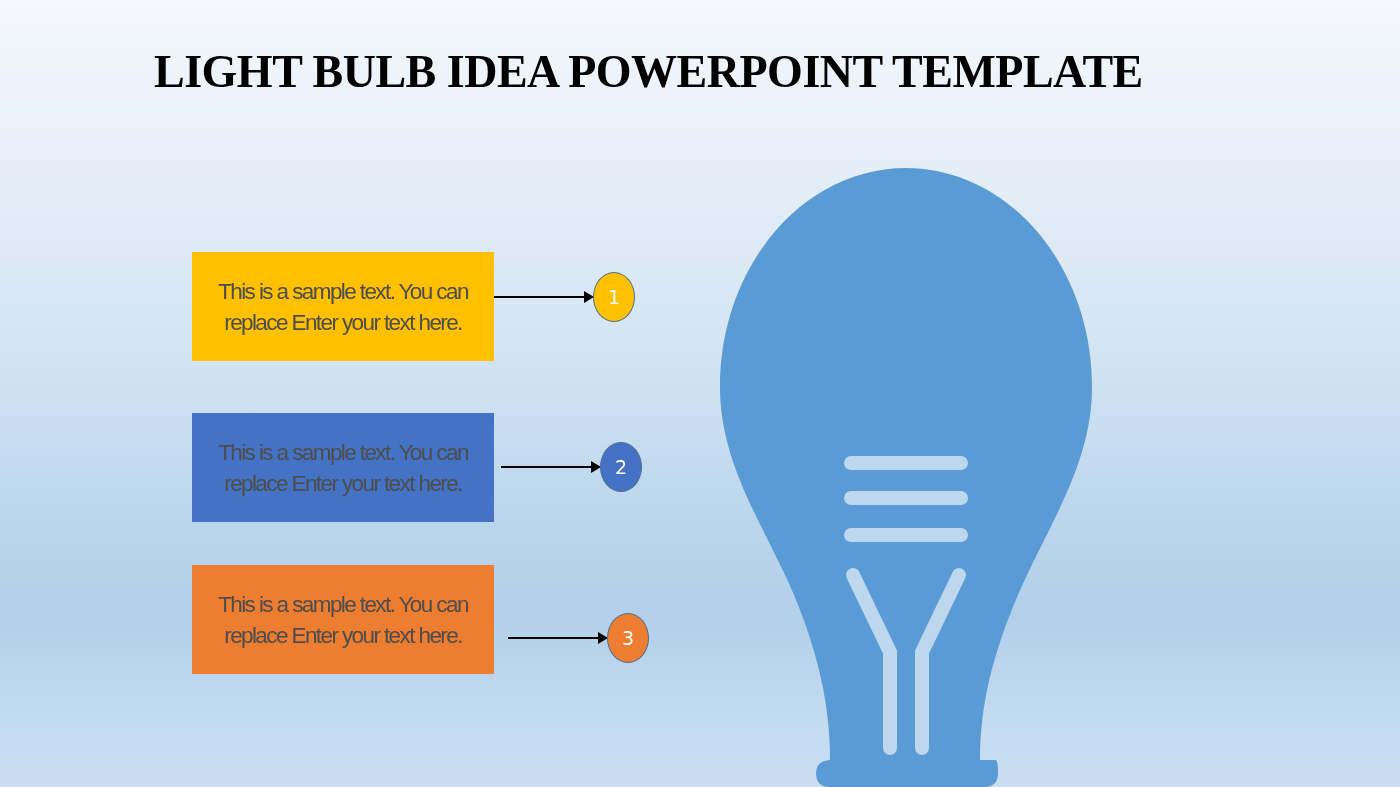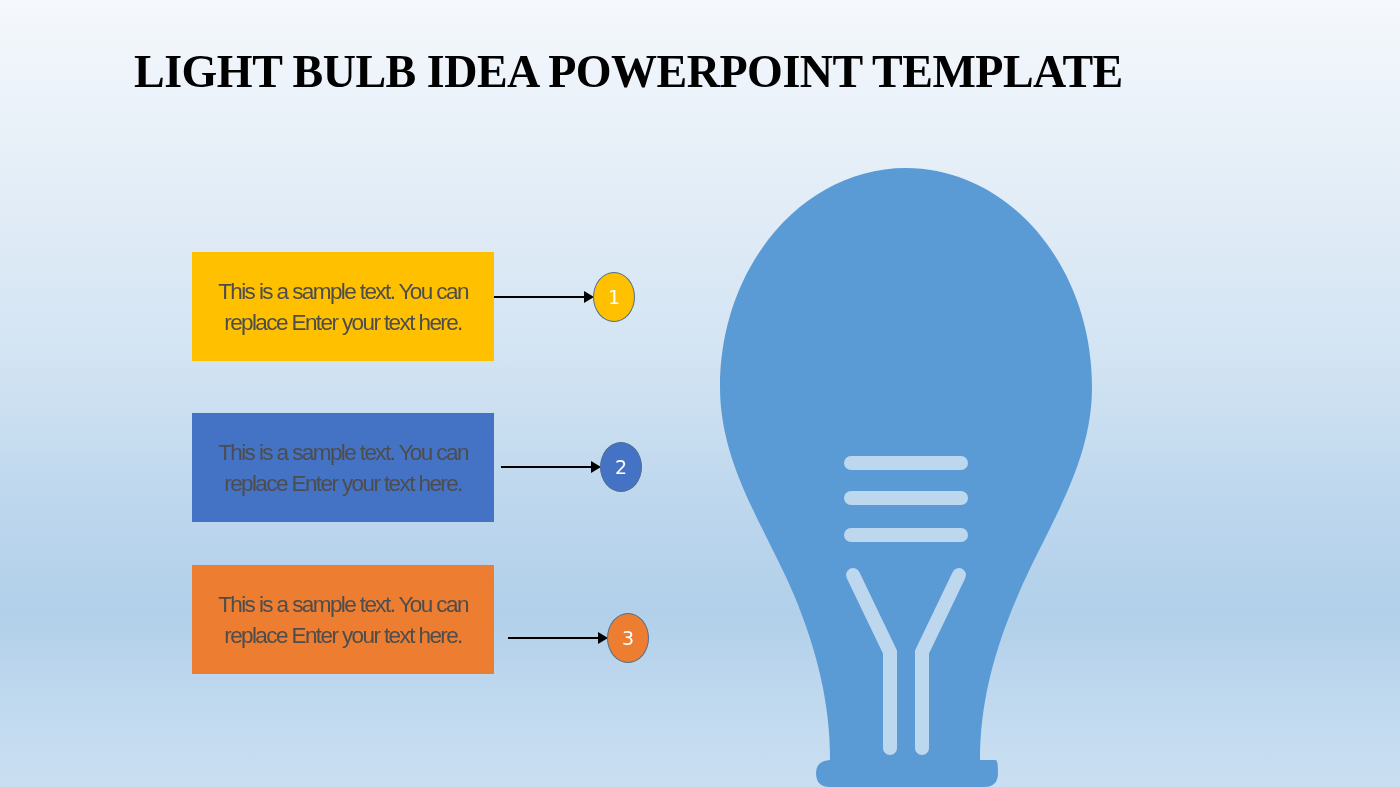--- a/index.html
+++ b/index.html
@@ -2,21 +2,21 @@
 <html><head>
   <meta charset="utf-8">
   <style>
     html, body { margin: 0; padding: 0; }
     body {
       width: 1400px; height: 787px; overflow: hidden; position: relative;
       background: linear-gradient(to bottom, #f5f8fc 0%, #e6eff8 20%, #d3e4f3 45%, #bcd6ed 65%, #b2d0ea 78%, #c3dbf0 92%, #cadef1 100%);
       font-family: "Liberation Sans", sans-serif;
     }
     .title {
-      position: absolute; left: 134px; top: 44px; width: 1100px;
+      position: absolute; left: 154px; top: 44px; width: 1100px;
       font-family: "Liberation Serif", serif; font-weight: bold;
       font-size: 46px; line-height: 56px; color: #000; letter-spacing: -0.5px;
       white-space: nowrap;
     }
     .text-box {
       position: absolute; left: 192px; width: 302px; height: 109px;
       display: flex; align-items: center; justify-content: flex-end; box-sizing: border-box;
       padding: 4px 14px;
     }
     .text-box span {

